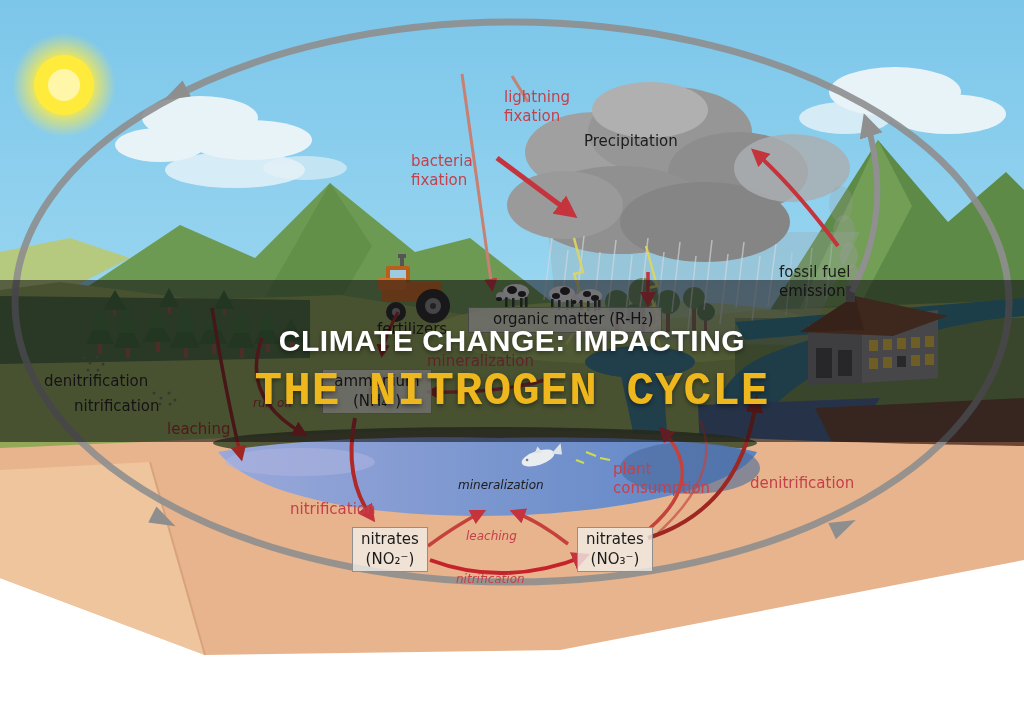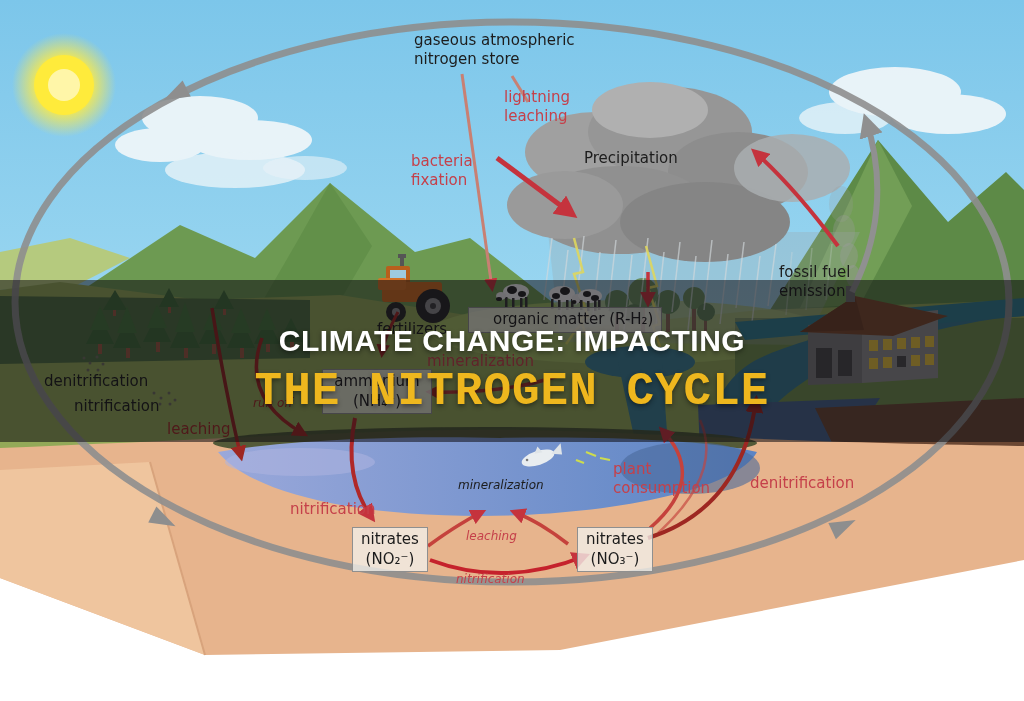--- a/index.html
+++ b/index.html
@@ -346,27 +346,25 @@
     <path d="M355,418 Q343,478 372,518" stroke="#b02828" stroke-width="4" marker-end="url(#mRed)"></path>
     <path d="M428,546 Q458,524 482,512" stroke="#c5423c" stroke-width="3.5" marker-end="url(#mRed)"></path>
     <path d="M568,544 Q540,522 514,512" stroke="#c5423c" stroke-width="3.5" marker-end="url(#mRed)"></path>
     <path d="M430,560 Q505,588 585,556" stroke="#c5222c" stroke-width="4" marker-end="url(#mRed)"></path>
     <path d="M650,528 Q708,478 662,430" stroke="#c5423c" stroke-width="3.5" marker-end="url(#mRed)"></path>
     <path d="M658,533 Q724,473 700,420" stroke="#c5423c" stroke-width="2.5" opacity="0.65"></path>
     <path d="M648,538 Q742,508 756,400" stroke="#9e2722" stroke-width="4" marker-end="url(#mMar)"></path>
   </g>
 </svg>
 
-<div class="lbl" style="left:414px;top:31px;">gaseous atmospheric
-nitrogen store</div>
 <div class="lbl red" style="left:504px;top:88px;">lightning
-leaching</div>
+fixation</div>
 <div class="lbl red" style="left:411px;top:152px;">bacteria
 fixation</div>
-<div class="lbl" style="left:584px;top:132px;margin-top:17px;">Precipitation</div>
+<div class="lbl" style="left:584px;top:132px;">Precipitation</div>
 <div class="lbl" style="left:779px;top:263px;">fossil fuel
 emission</div>
 <div class="lbl" style="left:44px;top:372px;">denitrification</div>
 <div class="lbl" style="left:74px;top:397px;">nitrification</div>
 <div class="lbl maroon" style="left:167px;top:420px;">leaching</div>
 <div class="lbl maroon big" style="left:253px;top:396px;">run off</div>
 <div class="lbl" style="left:377px;top:320px;">fertilizers</div>
 <div class="lbl red" style="left:427px;top:352px;">mineralization</div>
 <div class="lbl red" style="left:613px;top:436px;margin-top:24px;">plant
 consumption</div>

